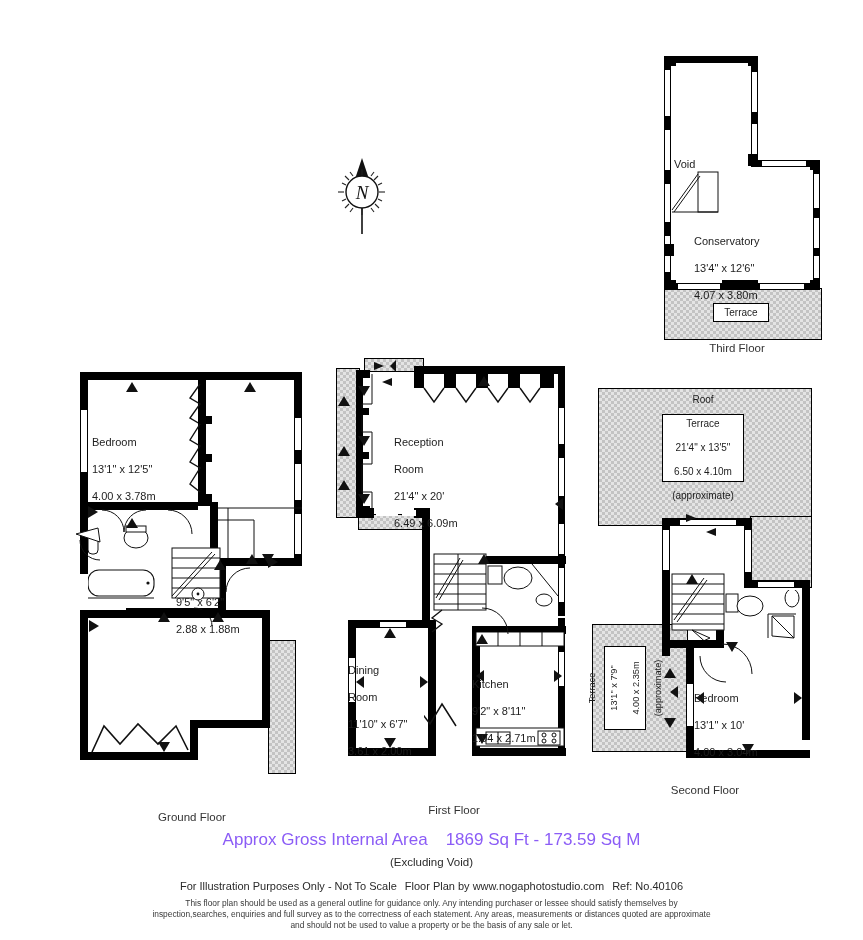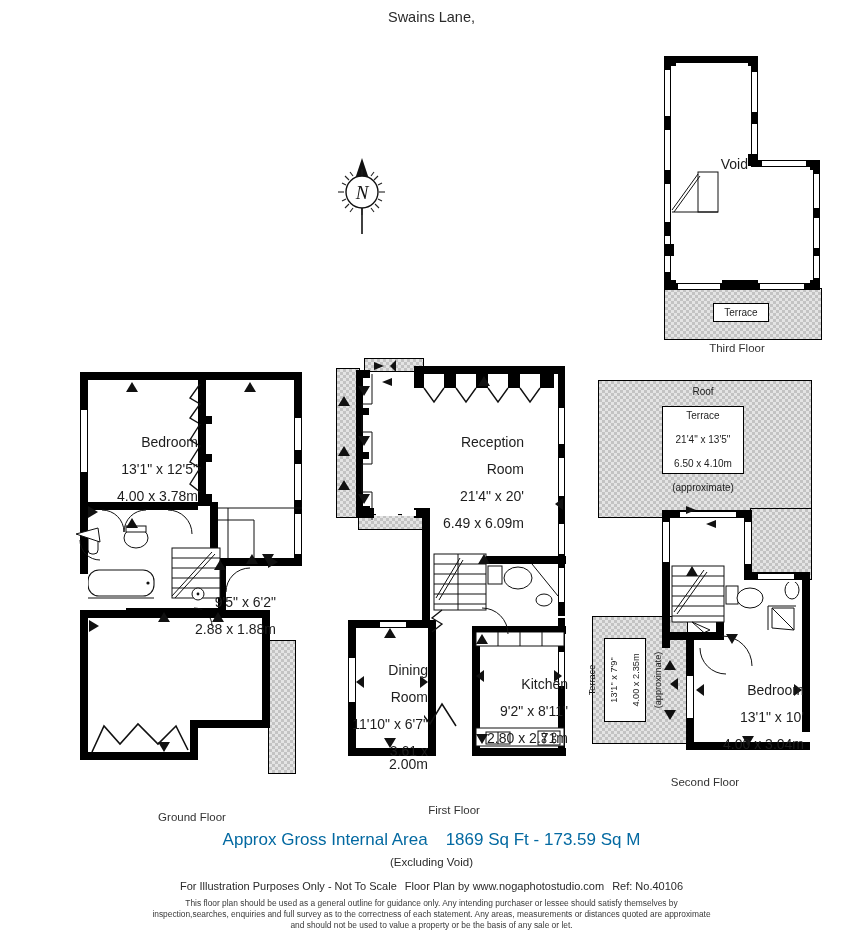--- a/index.html
+++ b/index.html
@@ -21,49 +21,48 @@
   .room{background:#fff;}
   .terrace{
     background:#c3c3c3;
     background-image:
       linear-gradient(45deg,rgba(255,255,255,.55) 25%,transparent 25%,transparent 75%,rgba(255,255,255,.55) 75%),
       linear-gradient(45deg,rgba(255,255,255,.55) 25%,transparent 25%,transparent 75%,rgba(255,255,255,.55) 75%);
     background-size:6px 6px;background-position:0 0,3px 3px;
   }
   .hatchborder{border:1px solid #000;}
   .label{
-    text-align:right;font-size:14px;line-height:13.5px;color:#1d1d1d;
+    text-align:left;font-size:11px;line-height:13.5px;color:#1d1d1d;
     white-space:pre-line;
   }
   .boxed{
     border:1px solid #000;background:#fff;
     text-align:center;font-size:10px;line-height:12px;color:#1d1d1d;
     white-space:pre-line;display:flex;align-items:center;justify-content:center;
   }
   .boxed.small{font-size:9.2px;line-height:11px;}
   .terrace-chip{
     border:1px solid #000;background:#fff;font-size:10px;
     display:flex;align-items:center;justify-content:center;color:#1d1d1d;
   }
   .rot{transform:rotate(-90deg);transform-origin:center center;}
   
-  #area-line{left:0;top:830px;width:863px;text-align:center;font-size:17px;color:#0369a1;}
+  #area-line{left:0;top:830px;width:863px;text-align:center;font-size:17px;color:#8b5cf6;}
   #area-line .gap{display:inline-block;width:18px;}
   #excl{left:0;top:856px;width:863px;text-align:center;font-size:11.5px;color:#2a2a2a;}
   #illus{left:0;top:880px;width:863px;text-align:center;font-size:11px;color:#2a2a2a;}
   #illus .gap{display:inline-block;width:8px;}
   #disc{left:150px;top:898px;width:563px;text-align:center;font-size:8.4px;line-height:11px;color:#3a3a3a;}
   
   #compass{left:322px;top:152px;width:80px;height:86px;}
 </style>
 </head>
 <body>
 
 <div class="abs" id="title">
-  <div>Swains Lane,</div>
 </div>
 
 <div class="abs" id="compass">
   <svg width="80" height="86" viewBox="0 0 80 86">
     <g stroke="#111" stroke-width="1.6">
       <line x1="40" y1="82" x2="40" y2="18"></line>
     </g>
     <polygon points="40,6 32,30 40,25 48,30" fill="#111"></polygon>
     <g stroke="#222" stroke-width="1.1">
       <line x1="40" y1="23" x2="40" y2="17"></line>
@@ -125,20 +124,25 @@
   <svg class="abs" style="left:18px;top:118px;width:66px;height:46px;">
     <rect x="28" y="2" width="20" height="40" fill="#fff" stroke="#111" stroke-width="1"></rect>
     <line x1="2" y1="40" x2="28" y2="4" stroke="#111" stroke-width="1"></line>
     <line x1="4" y1="42" x2="30" y2="6" stroke="#111" stroke-width="1"></line>
     <line x1="2" y1="42" x2="48" y2="42" stroke="#111" stroke-width="1"></line>
   </svg>
 
   <div class="abs label" style="left:22px;top:92px;width:74px;">
     <span>Void</span>
   </div>
+  <div class="abs label" style="left:42px;top:169px;width:120px;">
+    <div>Conservatory</div>
+    <div>13'4" x 12'6"</div>
+    <div>4.07 x 3.80m</div>
+  </div>
   <div class="abs terrace-chip" style="left:61px;top:251px;width:54px;height:17px;">
     <span>Terrace</span>
   </div>
 
   <div class="abs floor-caption" style="left:0px;top:290px;width:170px;">Third Floor</div>
 </div>
 
 <div class="abs" style="left:72px;top:368px;width:240px;height:425px;">
 
   <div class="abs terrace hatchborder" style="left:196px;top:272px;width:26px;height:132px;"></div>
@@ -375,27 +379,27 @@
   </div>
   <div class="abs label" style="left:14px;top:294px;width:80px;">
     <div>Dining</div>
     <div>Room</div>
     <div>11'10" x 6'7"</div>
     <div>3.61 x 2.00m</div>
   </div>
   <div class="abs label" style="left:138px;top:308px;width:96px;">
     <div>Kitchen</div>
     <div>9'2" x 8'11"</div>
-    <div>2.80 x 2.71m</div>
+    <div>1.94 x 2.71m</div>
   </div>
 
   <div class="abs floor-caption" style="left:40px;top:420px;width:160px;margin-top:28px;">First Floor</div>
 </div>
 
-<div class="abs" style="left:590px;top:376px;width:230px;height:415px;">
+<div class="abs" style="left:590px;top:384px;width:230px;height:415px;">
 
   <div class="abs terrace hatchborder" style="left:8px;top:4px;width:212px;height:136px;"></div>
 
   <div class="abs terrace hatchborder" style="left:160px;top:132px;width:60px;height:70px;"></div>
 
   <div class="abs terrace hatchborder" style="left:2px;top:240px;width:94px;height:126px;"></div>
 
   <div class="abs wall" style="left:72px;top:134px;width:90px;height:8px;"></div>
   <div class="abs wall" style="left:72px;top:134px;width:8px;height:130px;"></div>
   <div class="abs wall" style="left:154px;top:134px;width:8px;height:68px;"></div>

